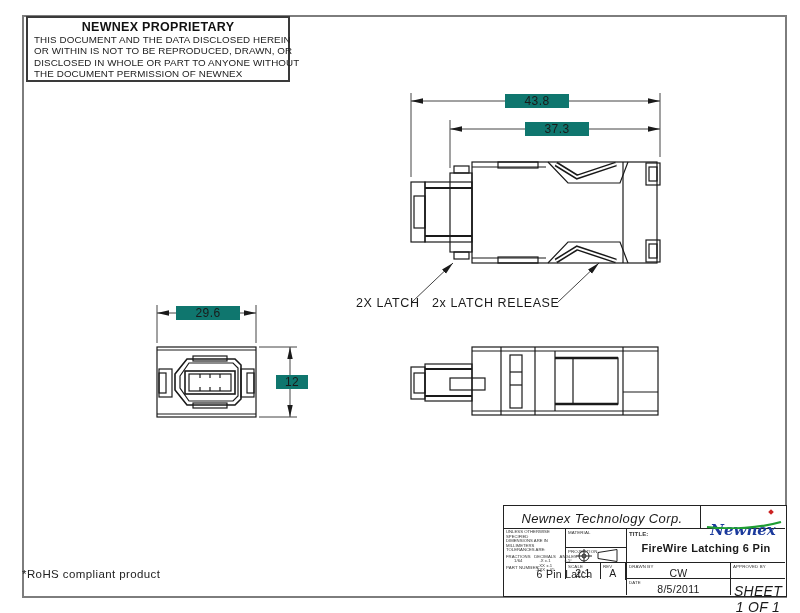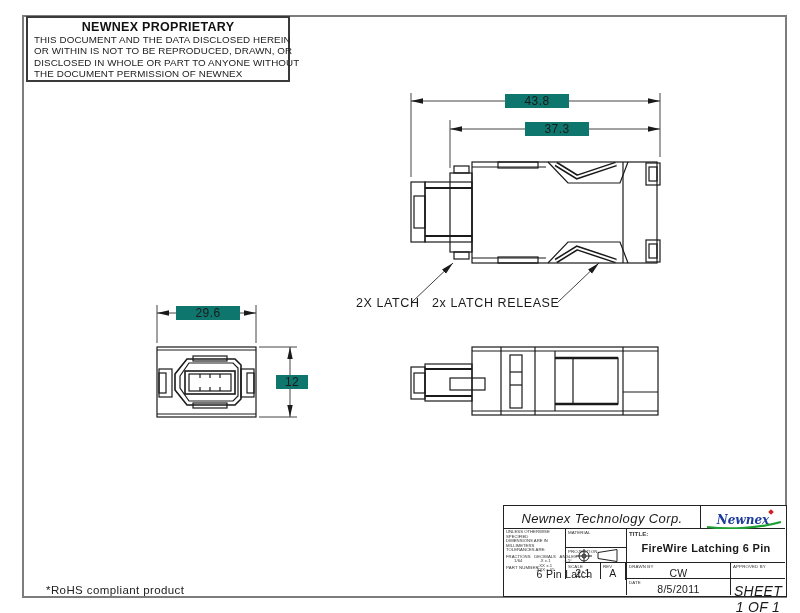--- a/index.html
+++ b/index.html
@@ -11,31 +11,31 @@
   .abs{position:absolute;}
   
   #frame{left:22px;top:15px;width:765px;height:583px;border:2px solid #7d7d7d;box-sizing:border-box;}
   
   #prop-box{left:26px;top:16px;width:264px;height:66px;border:2px solid #3a3a3a;box-sizing:border-box;background:#fff;padding:2px 0 0 0;}
   #prop-box .ptitle{font-size:12.5px;font-weight:bold;text-align:center;letter-spacing:.3px;color:#111;}
   #prop-box .pline{font-size:9.8px;line-height:11.3px;padding-left:6px;letter-spacing:.1px;color:#222;white-space:nowrap;}
   
   .dim{background:#0f766e;font-size:12px;letter-spacing:.4px;color:#1a1a1a;text-align:center;padding:0 2px;}
   .callout{font-size:12.5px;letter-spacing:.6px;color:#1a1a1a;white-space:nowrap;}
-  #rohs{left:46px;top:568px;font-size:11.5px;letter-spacing:.4px;color:#222;margin-top:16px;}
+  #rohs{left:22px;top:568px;font-size:11.5px;letter-spacing:.4px;color:#222;}
   
   #tblock{left:503px;top:505px;width:284px;height:92px;border:1.5px solid #222;box-sizing:border-box;background:#fff;}
   .cell{position:absolute;box-sizing:border-box;}
   .b-r{border-right:1.2px solid #222;} .b-b{border-bottom:1.2px solid #222;} .b-l{border-left:1.2px solid #222;}
   .tiny{position:absolute;top:1px;left:2px;font-size:8px;transform:scale(0.55);transform-origin:0 0;white-space:nowrap;color:#333;letter-spacing:.2px;}
   .val{position:absolute;left:0;right:0;text-align:center;font-size:10.5px;color:#1a1a1a;letter-spacing:.3px;}
   #company{font-size:13px;letter-spacing:.4px;text-align:center;padding-top:5px;color:#1a1a1a;}
   
   #logo-cell{text-align:center;}
-  #logo-text{font-family:"DejaVu Serif", serif;font-style:italic;font-weight:bold;font-size:12px;color:#1b3a9c;position:relative;top:4px;letter-spacing:0;}
+  #logo-text{font-family:"DejaVu Serif", serif;font-style:italic;font-weight:bold;font-size:15px;color:#1b3a9c;position:relative;top:15px;letter-spacing:0;}
   #logo-accent{position:absolute;width:4px;height:4px;background:#cc2222;right:12px;top:4px;transform:rotate(45deg);}
   
   #tolwrap{position:absolute;top:1px;left:2px;width:112px;transform:scale(0.53);transform-origin:0 0;font-size:8px;line-height:8.6px;color:#333;}
   #tolwrap .tolcols{display:flex;gap:7px;margin-top:3px;}
   #tolwrap .tolcol{text-align:center;}
   #tolwrap .tolcol .v{white-space:pre-line;}
   svg{display:block;}
 </style>
 </head>
 <body>

